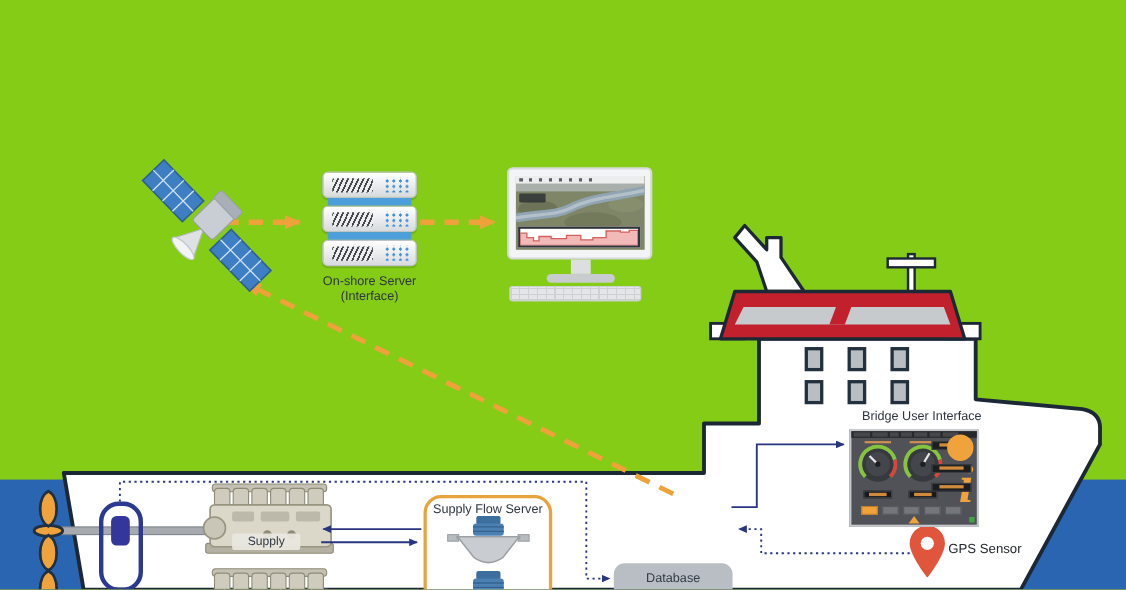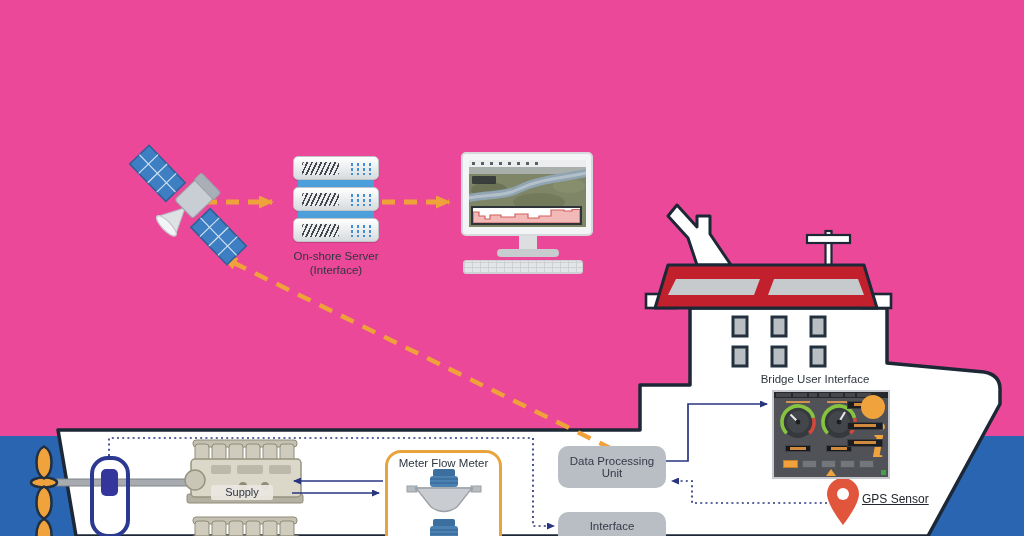--- a/index.html
+++ b/index.html
@@ -1,17 +1,17 @@
 <!DOCTYPE html>
 <html><head>
 <meta charset="utf-8">
 <style>
   html,body{margin:0;padding:0;background:#777;}
   .stage{position:relative;width:1024px;height:536px;overflow:hidden;
-         font-family:"Liberation Sans",sans-serif;background:#ec4899;}
+         font-family:"Liberation Sans",sans-serif;background:#84cc16;}
   .sea{position:absolute;left:0;top:436px;width:1024px;height:100px;background:#2A65B1;}
   .layer{position:absolute;left:0;top:0;width:1024px;height:536px;}
   .lbl{position:absolute;color:#2E3640;text-align:center;line-height:1.18;}
 
   
   .server{position:absolute;left:293px;top:156px;width:86px;height:90px;}
   .srv-unit{position:absolute;left:0;width:86px;height:24px;border-radius:5px;
     background:linear-gradient(#ffffff,#d7dbde);border:1px solid #bfc4c8;
     box-shadow:0 1px 1px rgba(0,0,0,.15);display:flex;align-items:center;box-sizing:border-box;}
   .srv-band{position:absolute;left:5px;width:76px;height:7px;background:#4D9FDC;}
@@ -67,23 +67,23 @@
   .bui-i{position:absolute;right:3px;top:26px;font-family:"Liberation Serif",serif;font-style:italic;
     font-weight:bold;font-size:48px;line-height:46px;color:#F0A33C;z-index:1;}
   .bui-btns{position:absolute;left:9px;bottom:9px;display:flex;gap:4px;z-index:2;}
   .bui-btns span{display:block;width:15px;height:8px;background:#73767b;border:1px solid #55585c;box-sizing:border-box;}
   .bui-btns span:first-child{background:#F0A33C;border-color:#c07f28;}
   .bui-tri{position:absolute;left:52px;bottom:1px;width:0;height:0;
     border-left:5px solid transparent;border-right:5px solid transparent;border-bottom:7px solid #F0A33C;}
   .bui-green{position:absolute;right:2px;bottom:2px;width:5px;height:5px;background:#43A047;}
 
   
-  .gps-label{left:862px;top:492px;font-size:12px;color:#22272e;text-decoration:underline;}
+  .gps-label{left:862px;top:492px;font-size:12px;color:#22272e;}
   .server-label{left:266px;top:250px;width:140px;font-size:11.5px;}
-  .bui-label{left:745px;top:373px;width:140px;font-size:11.5px;}
+  .bui-label{left:768px;top:373px;width:140px;font-size:11.5px;}
 </style>
 </head>
 <body>
 
 <div class="stage">
   <div class="sea"></div>
 
   <svg class="layer" width="1024" height="536" viewBox="0 0 1024 536">
     <defs>
       <marker id="arrN" markerUnits="userSpaceOnUse" markerWidth="8" markerHeight="7" refX="7" refY="3.5" orient="auto">
@@ -295,29 +295,26 @@
         <span></span>
         <span></span>
         <span></span>
     </div>
     <div class="bui-tri"></div>
     <div class="bui-green"></div>
   </div>
 
   <div class="lbl gps-label" style="text-align:left;">GPS Sensor</div>
 
-  <div class="gbox dpu">
-    <span>Data Processing Unit</span>
-  </div>
   <div class="gbox emission">
-    <span>Interface</span>
+    <span>Database</span>
   </div>
 
   <div class="sfm">
-    <div class="sfm-label">Meter Flow Meter</div>
+    <div class="sfm-label">Supply Flow Server</div>
     <svg width="110" height="72" viewBox="0 0 110 72">
       <rect x="44" y="0" width="22" height="8" rx="2" fill="#3C6E9E"></rect>
       <rect x="41" y="7" width="28" height="11" rx="3" fill="#4A80B2"></rect>
       <path d="M41,10 h28 M41,14 h28" stroke="#35638e" stroke-width="1.2"></path>
       <rect x="18" y="17" width="10" height="6" fill="#b7bcc0" stroke="#9ba1a6" stroke-width="1"></rect>
       <rect x="82" y="17" width="10" height="6" fill="#b7bcc0" stroke="#9ba1a6" stroke-width="1"></rect>
       <path d="M26,20 L84,20" stroke="#9ba1a6" stroke-width="3"></path>
       <path d="M27,19 L83,19 L68,38 Q55,47 42,38 Z" fill="#C9CDD1" stroke="#9BA1A6" stroke-width="1.4"></path>
       <rect x="44" y="50" width="22" height="8" rx="2" fill="#3C6E9E"></rect>
       <rect x="41" y="57" width="28" height="12" rx="3" fill="#4A80B2"></rect>

